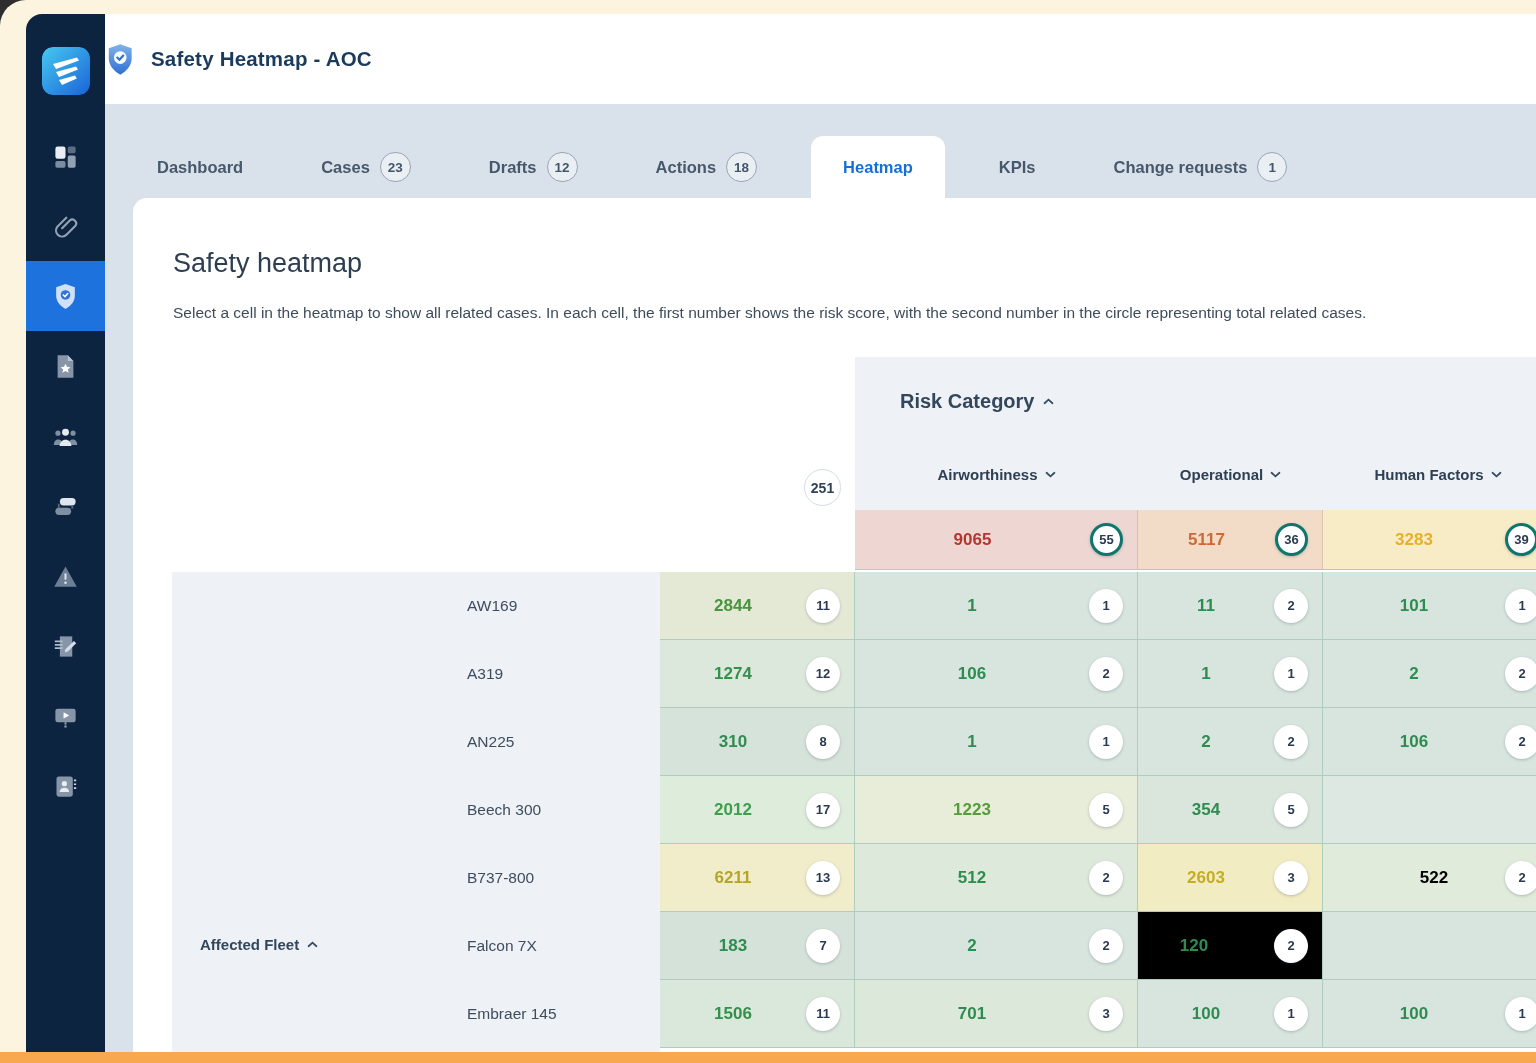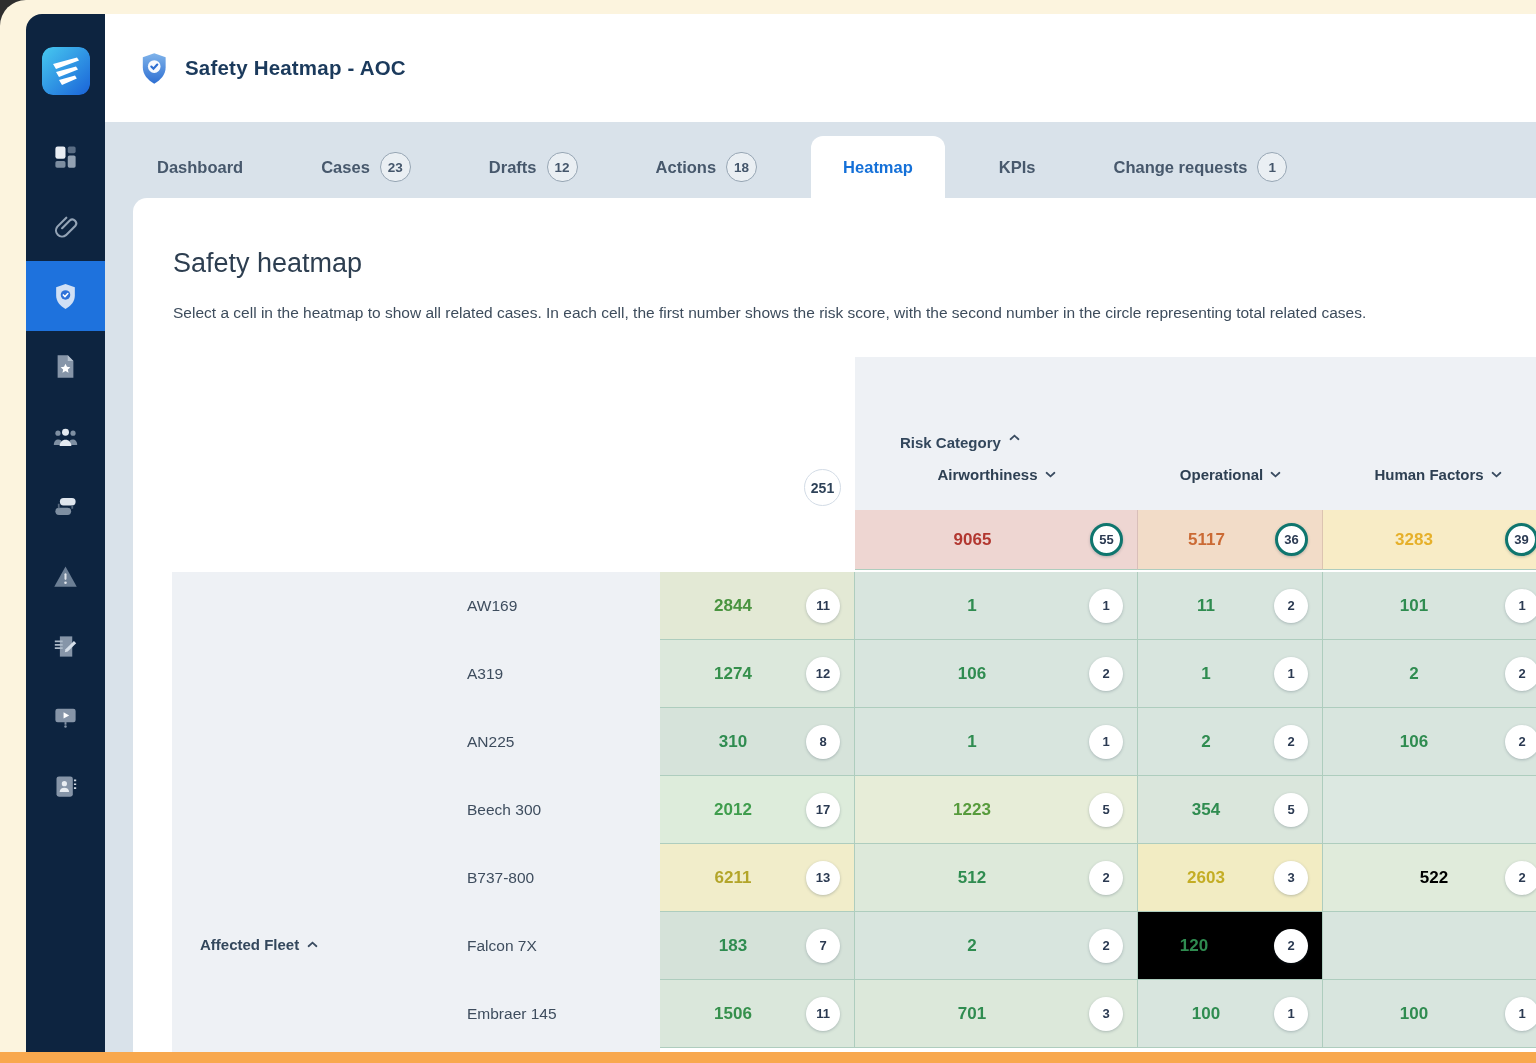--- a/index.html
+++ b/index.html
@@ -17,22 +17,22 @@
   
   .sidebar { width:79px; background:#0d2440; flex:0 0 79px; display:flex; flex-direction:column; align-items:center; }
   .logo { margin-top:33px; width:48px; height:48px; border-radius:11px; overflow:hidden; cursor:pointer; }
   .nav { margin-top:26px; width:100%; }
   .nav-item { height:70px; width:100%; display:flex; align-items:center; justify-content:center; cursor:pointer; }
   .nav-item svg { width:27px; height:27px; }
   .nav-item.active { background:#1e72dd; }
 
   
   .main { flex:1; position:relative; background:#d9e2ea; min-width:0; }
-  .topbar { position:absolute; top:0; left:0; right:0; height:108px; background:#ffffff;
-            display:flex; align-items:center; padding-left:34px; }
+  .topbar { position:absolute; top:0; left:0; right:0; height:90px; background:#ffffff;
+            display:flex; align-items:center; }
   .topbar .shield { width:31px; height:33px; display:inline-flex; }
   .topbar h1 { margin-left:15px; font-size:20.5px; font-weight:bold; color:#1b3a5c; letter-spacing:.2px; }
 
   
   .tabbar { position:absolute; top:98px; left:28px; right:0; height:86px;
             display:flex; align-items:flex-end; gap:30px; }
   .tab { height:62px; display:flex; align-items:center; gap:10px; padding:0 24px;
          border-radius:12px 12px 0 0; font-size:16.5px; font-weight:bold; color:#47586c; cursor:pointer; white-space:nowrap; }
   .tab.active { background:#ffffff; color:#1470d8; padding:0 32px; }
   .tbadge { min-width:30px; height:30px; border-radius:18px; padding:0 7px;
@@ -41,22 +41,22 @@
 
   
   .panel { position:absolute; top:184px; left:28px; right:0; bottom:0; background:#ffffff;
            border-top-left-radius:14px; overflow:hidden; }
   .panel h2 { position:absolute; left:40px; top:50px; font-size:27px; font-weight:500; color:#2d3e50; }
   .panel .desc { position:absolute; left:40px; top:104px; width:1240px; font-size:15.5px;
                  line-height:1.45; color:#3d4c5c; }
 
   
   .risk-header { position:absolute; left:722px; top:159px; right:-200px; height:153px; background:#eef1f5; }
-  .risk-cat { position:absolute; left:767px; top:192px; font-size:15px; font-weight:600; color:#33475c;
-              display:flex; gap:8px; cursor:pointer;margin-top:44px; }
+  .risk-cat { position:absolute; left:767px; top:192px; font-size:20px; font-weight:600; color:#33475c;
+              display:flex; align-items:center; gap:8px; cursor:pointer; }
   .colhead { position:absolute; top:268px; font-size:15px; font-weight:bold; color:#2e4053;
              text-align:center; display:flex; align-items:center; justify-content:center; gap:7px; cursor:pointer; }
   .colhead.a { left:722px; width:283px; }
   .colhead.b { left:1005px; width:185px; }
   .colhead.c { left:1190px; width:230px; }
   .chev { width:11px; height:7px; flex:0 0 11px; }
 
   .tscore { position:absolute; left:282px; top:225px; width:200px; text-align:center; }
   .tscore .lbl { font-size:17px; font-weight:bold; color:#33475c; }
   .tscore .num { font-size:25px; font-weight:bold; color:#2c3e50; margin-top:1px; letter-spacing:.3px; }

